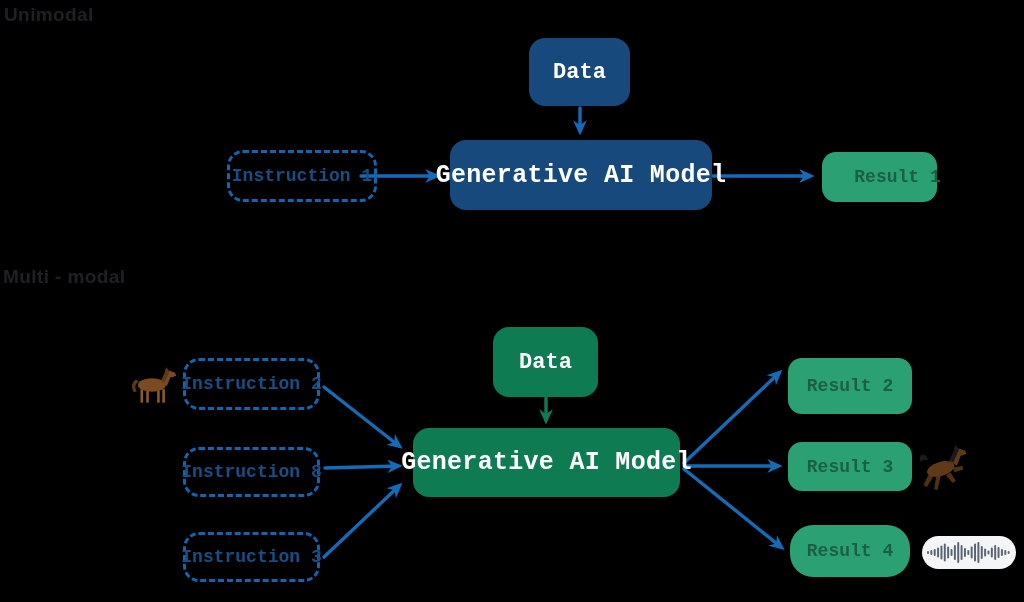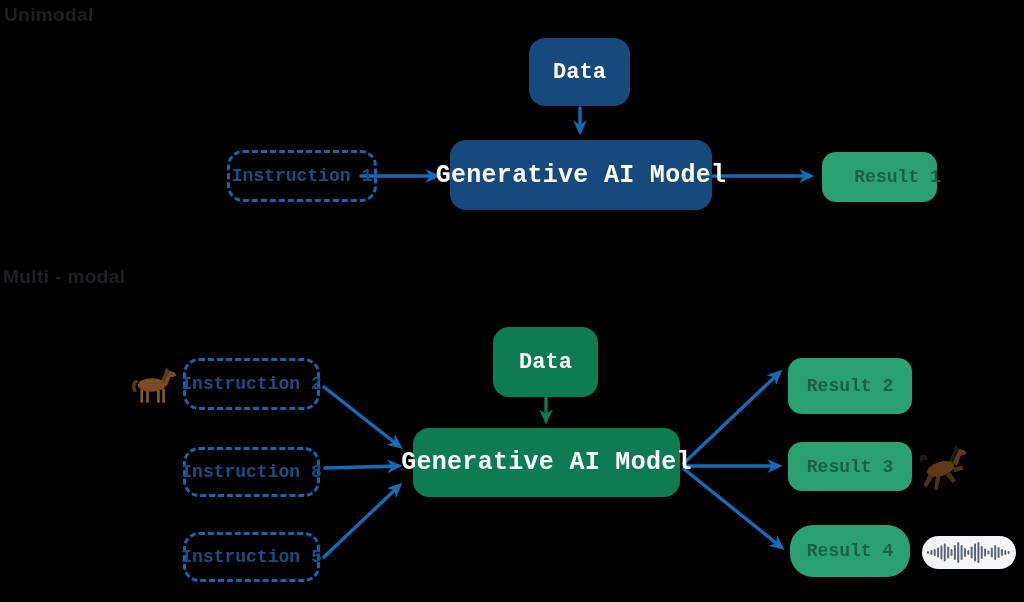--- a/index.html
+++ b/index.html
@@ -93,21 +93,21 @@
   <div class="box solid-blue" id="uni-data">Data</div>
   <div class="box solid-blue" id="uni-model">Generative AI Model</div>
   <div class="box instruction" id="uni-instr1">Instruction 1</div>
   <div class="box result" id="uni-result1">Result 1</div>
 
   <div class="heading" id="h-multi">Multi - modal</div>
   <div class="box solid-green" id="mm-data">Data</div>
   <div class="box solid-green" id="mm-model">Generative AI Model</div>
   <div class="box instruction" id="mm-instr2">Instruction 2</div>
   <div class="box instruction" id="mm-instr3">Instruction 8</div>
-  <div class="box instruction" id="mm-instr4">Instruction 5</div>
+  <div class="box instruction" id="mm-instr4">Instruction 3</div>
   <div class="box result" id="mm-result2">Result 2</div>
   <div class="box result" id="mm-result3">Result 3</div>
   <div class="box result" id="mm-result4">Result 4</div>
 
   <div class="icon-wrap" id="horse-instr2">
     <svg width="52" height="38" viewBox="0 0 100 72">
       <path fill="#5C3A18" d="M16,26 C8,28 5,40 11,50 L17,48 C12,40 14,32 21,30 Z"></path>
       <rect fill="#8A5A2B" x="24" y="44" width="5" height="26"></rect>
       <rect fill="#8A5A2B" x="35" y="46" width="5" height="24"></rect>
       <rect fill="#8A5A2B" x="56" y="46" width="5" height="24"></rect>

